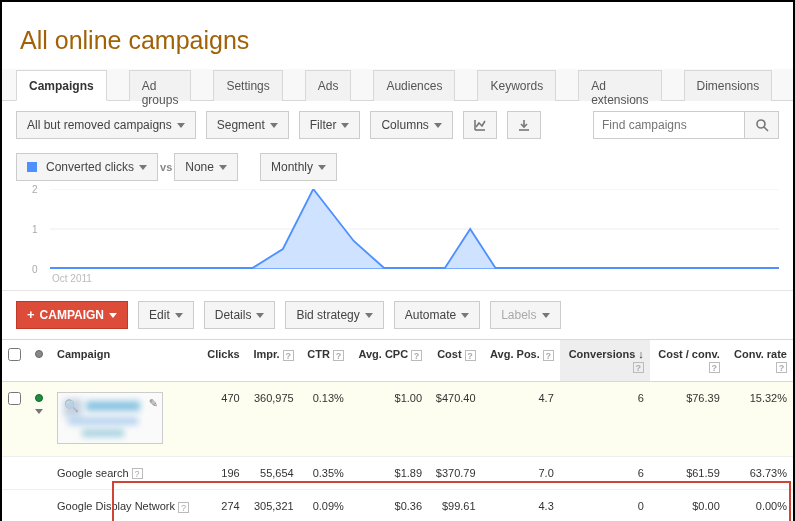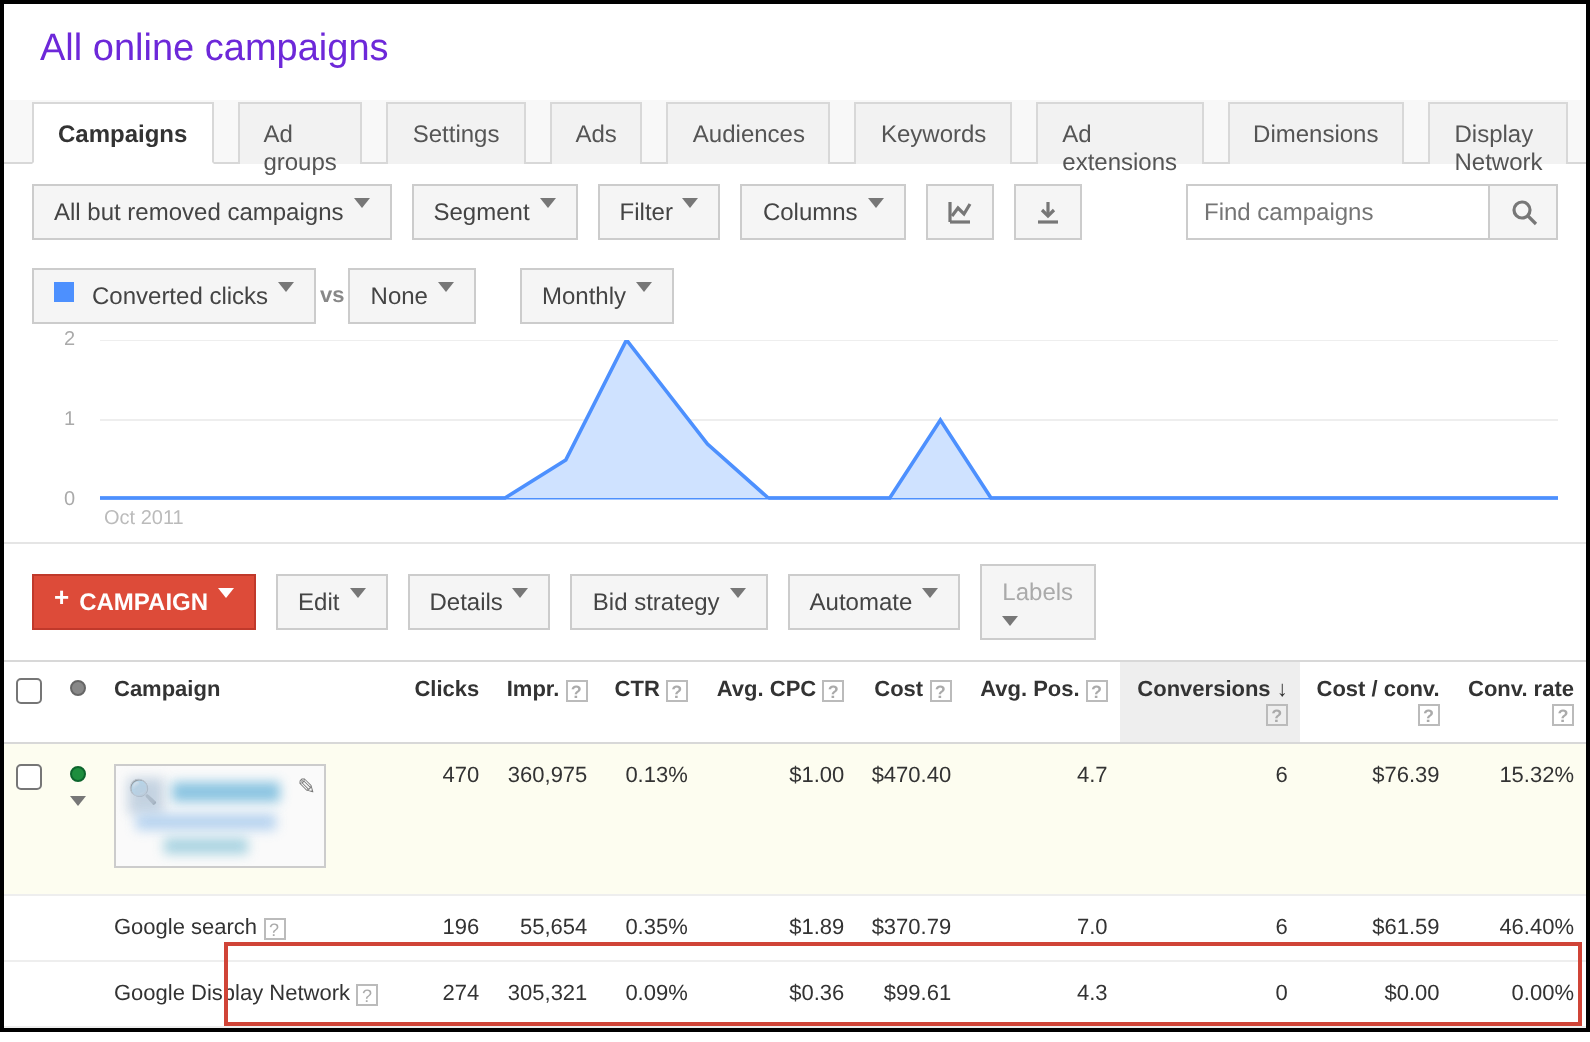--- a/index.html
+++ b/index.html
@@ -1,38 +1,38 @@
 <!DOCTYPE html>
 <html><head>
 <meta charset="utf-8">
 <style>
   * { box-sizing: border-box; margin: 0; padding: 0; }
   body { font-family: Arial, Helvetica, sans-serif; font-size: 12px; color: #333; background: #fff; width: 795px; border: 2px solid #000; }
-  .page-title { font-size: 19px; font-weight: 400; color: #6d28d9; padding: 12px 18px 14px; }
-  .tabs { display: flex; border-bottom: 1px solid #d8d8d8; padding: 0 14px; height: 32px; gap: 8px; background:#f8f8f8; }
+  .page-title { font-size: 25px; font-weight: 400; color: #a16207; padding: 24px 18px 14px; }
+  .tabs { display: flex; border-bottom: 1px solid #d8d8d8; padding: 0 14px; height: 32px; gap: 18px; background:#f8f8f8; }
   .tab { padding: 8px 12px 7px; color: #555; cursor: pointer; font-size: 12px; border: 1px solid transparent; border-bottom: none; position: relative; top: 1px;background:#f2f2f2; border-color:#d8d8d8; margin-right:4px;}
   .tab.active { background: #fff; border: 1px solid #d8d8d8; border-bottom: 1px solid #fff; font-weight: 700; color: #333; }
   .toolbar { display: flex; align-items: center; gap: 10px; padding: 10px 14px; flex-wrap: wrap; }
-  .btn { display: inline-flex; gap: 5px; background: #f5f5f5; border: 1px solid #ccc; color: #444; padding: 6px 10px; font-size: 12px; cursor: pointer; border-radius: 0; }
+  .btn { display: inline-flex; align-items: center; gap: 5px; background: #f5f5f5; border: 1px solid #ccc; color: #444; padding: 6px 10px; font-size: 12px; cursor: pointer; border-radius: 0; }
   .btn.icon-only { padding: 6px 9px; }
   .btn-red { background: #dd4b39; border: 1px solid #c0392b; color: #fff; font-weight: 700; }
   .caret { width: 0; height: 0; border-left: 4px solid transparent; border-right: 4px solid transparent; border-top: 5px solid #777; display: inline-block; }
   .btn-red .caret { border-top-color: #fff; }
   .search-wrap { display: flex; margin-left: auto; }
   .search-input { border: 1px solid #ccc; padding: 6px 8px; font-size: 12px; width: 152px; height: 28px; }
   .search-btn { border: 1px solid #ccc; border-left: none; background: #f5f5f5; width: 34px; height: 28px; display: flex; align-items: center; justify-content: center; cursor: pointer; }
   .chart-controls { display: flex; align-items: center; gap: 2px; padding: 4px 14px 8px; }
   .swatch { width: 10px; height: 10px; background: #4d90fe; display: inline-block; margin-right: 4px; }
   .vs { color: #888; font-size: 11px; font-weight: bold; }
   .chart-area { position: relative; height: 80px; margin: 0 14px 4px 48px; }
   .ylabel { position: absolute; left: -18px; font-size: 10px; color: #aaa; transform: translateY(-50%); }
   .chart-svg { width: 100%; height: 100%; }
   .xlabel { font-size: 10px; color: #bbb; padding: 0 0 6px 50px; }
   .row-actions { display: flex; align-items: center; gap: 10px; padding: 10px 14px; border-top: 1px solid #e5e5e5; }
-  .btn.disabled { color: #aaa; flex-direction: column; }
+  .btn.disabled { color: #aaa; }
   table.grid { width: 100%; border-collapse: collapse; font-size: 11px; }
   table.grid th { text-align: right; font-weight: 700; color: #333; padding: 8px 6px; border-top: 1px solid #d8d8d8; border-bottom: 1px solid #d8d8d8; background: #fff; vertical-align: top; white-space: normal; }
   table.grid th.left { text-align: left; }
   table.grid th.sorted { background: #eee; margin-left: 39px; }
   table.grid td { text-align: right; padding: 10px 6px; border-bottom: 1px solid #eee; vertical-align: top; }
   table.grid td.left { text-align: left; }
   .chk { width: 24px; text-align: center !important; }
   .status-col { width: 24px; text-align: center !important; }
   .status-dot { width: 8px; height: 8px; border-radius: 50%; background: #1e8e3e; display: inline-block; border: 1px solid #0d652d; }
   .status-dot.grey { background: #888; border-color: #666; }
@@ -217,21 +217,21 @@
       <td class="status-col"></td>
       <td class="left"><span>Google search</span><span class="help">?</span></td>
       <td>196</td>
       <td>55,654</td>
       <td>0.35%</td>
       <td>$1.89</td>
       <td>$370.79</td>
       <td>7.0</td>
       <td>6</td>
       <td>$61.59</td>
-      <td>46.40%</td>
+      <td>63.73%</td>
     </tr>
     <tr>
       <td class="chk"></td>
       <td class="status-col"></td>
       <td class="left"><span>Google Display Network</span><span class="help">?</span></td>
       <td>274</td>
       <td>305,321</td>
       <td>0.09%</td>
       <td>$0.36</td>
       <td>$99.61</td>

